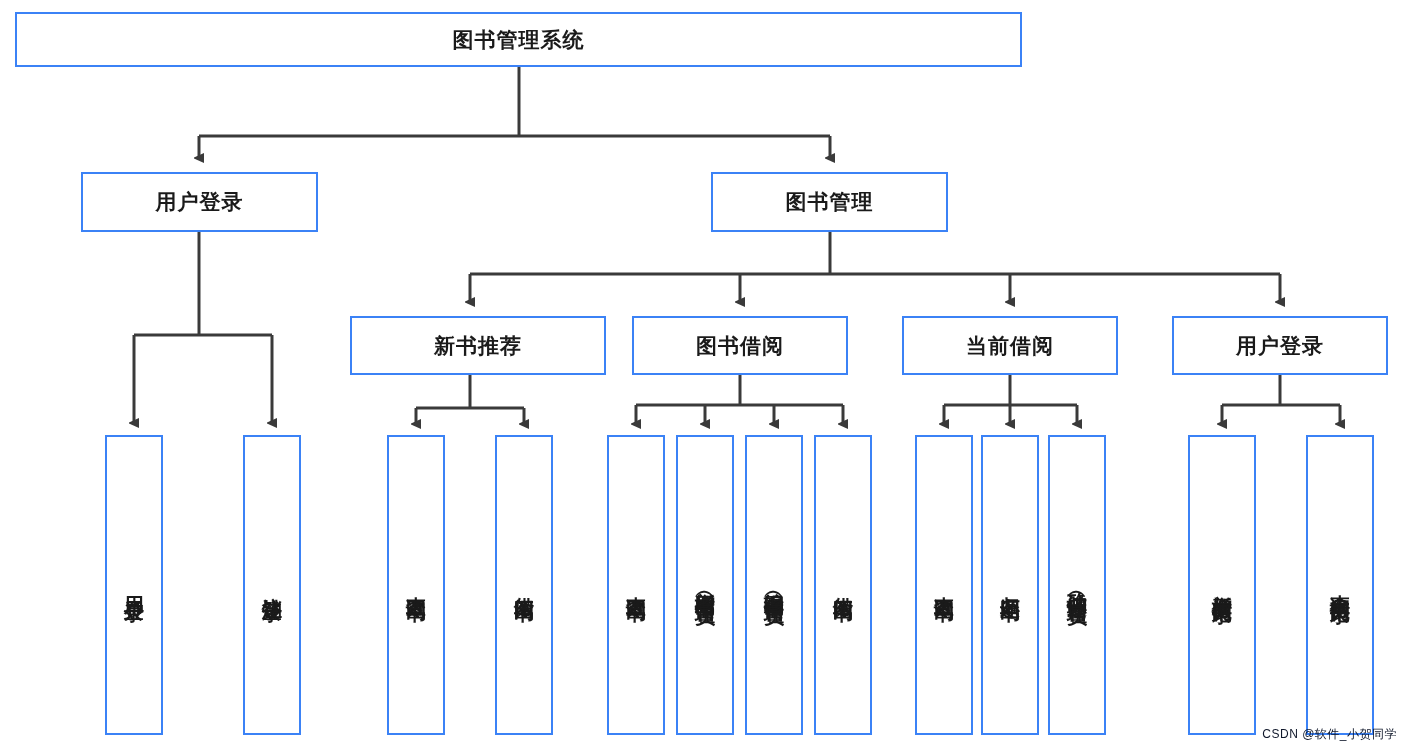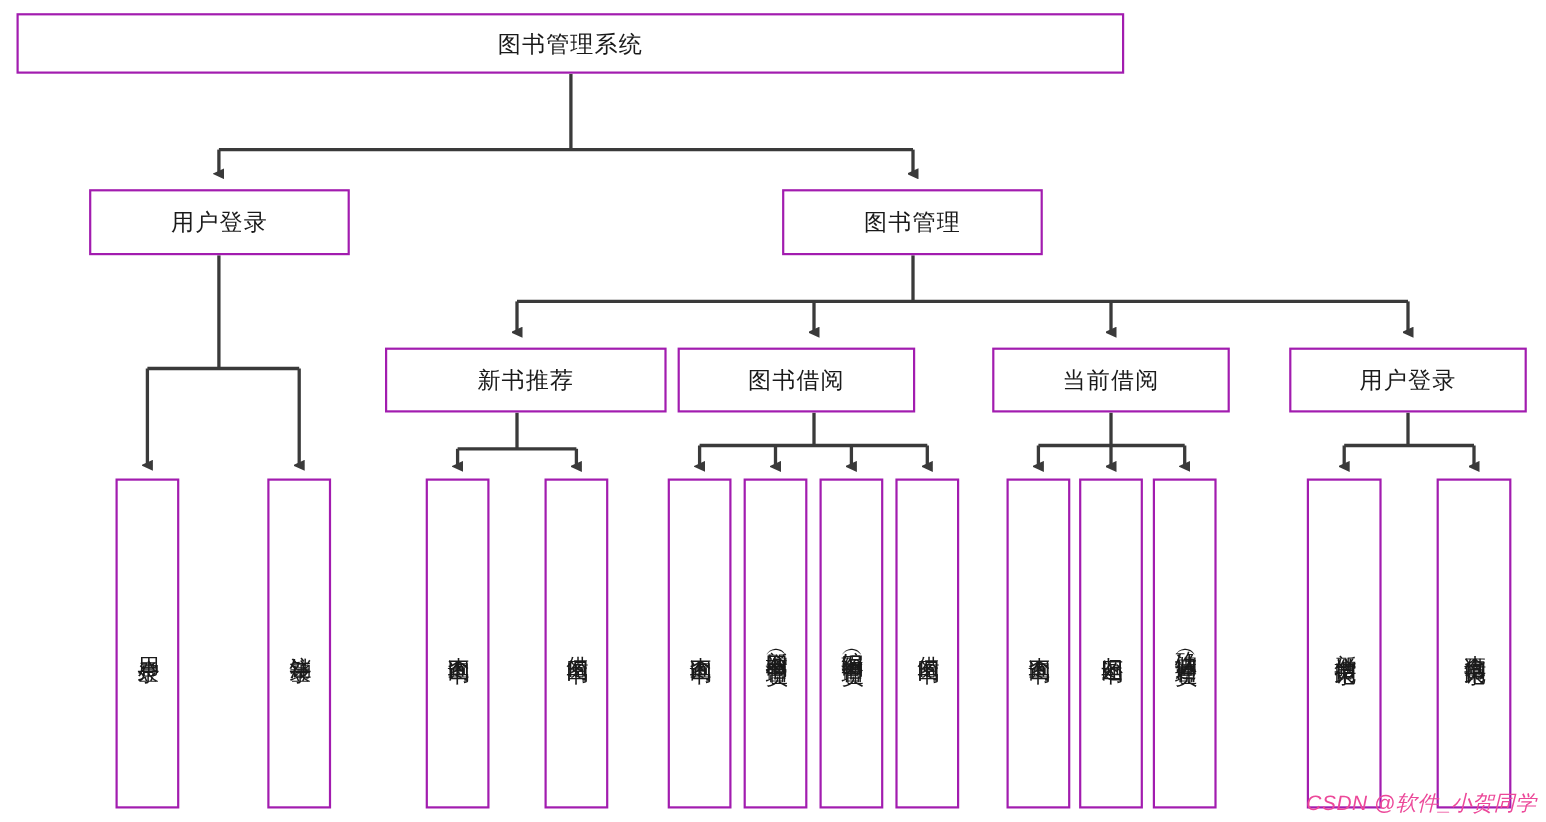--- a/index.html
+++ b/index.html
@@ -23,25 +23,26 @@
     left: 0;
     top: 0;
     width: 1405px;
     height: 747px;
     pointer-events: none;
   }
   .node {
     position: absolute;
     box-sizing: border-box;
     background: #ffffff;
-    border: 2px solid #a21caf;
+    border: 2px solid #3b82f6;
     display: flex;
     align-items: center;
     justify-content: center;
     color: #1a1a1a;
+    font-weight: bold;
   }
   .node.h {
     
     font-size: 21px;
     letter-spacing: 1px;
   }
   .node.v {
     
     font-size: 20px;
     align-items: center;
@@ -55,26 +56,25 @@
     white-space: nowrap;
     text-align: center;
   }
   .htext {
     white-space: nowrap;
   }
   #watermark {
     position: absolute;
     right: 8px;
     bottom: 4px;
-    font-size: 19px;
-    color: #ec4899;
+    font-size: 12px;
+    color: #0f172a;
     letter-spacing: 0.5px;
     white-space: nowrap;
     user-select: none;
-    font-style: italic;
   }
 </style>
 </head>
 <body>
 
 <div id="diagram-root">
 
   <svg id="edges" viewBox="0 0 1405 747">
     <defs>
       <marker id="arrow" markerWidth="10" markerHeight="10" refX="5" refY="5" orient="auto" markerUnits="userSpaceOnUse">
@@ -135,21 +135,21 @@
   <div class="node h" style="left:81px; top:172px; width:237px; height:60px;">
     <span class="htext">用户登录</span>
   </div>
   <div class="node h" style="left:711px; top:172px; width:237px; height:60px;text-align:right;">
     <span class="htext">图书管理</span>
   </div>
 
   <div class="node h" style="left:350px; top:316px; width:256px; height:59px;">
     <span class="htext">新书推荐</span>
   </div>
-  <div class="node h" style="left:616px; top:316px; width:216px; height:59px;">
+  <div class="node h" style="left:632px; top:316px; width:216px; height:59px;">
     <span class="htext">图书借阅</span>
   </div>
   <div class="node h" style="left:902px; top:316px; width:216px; height:59px;">
     <span class="htext">当前借阅</span>
   </div>
   <div class="node h" style="left:1172px; top:316px; width:216px; height:59px;">
     <span class="htext">用户登录</span>
   </div>
 
   <div class="node v" style="left:105px; top:435px; width:58px; height:300px;">

